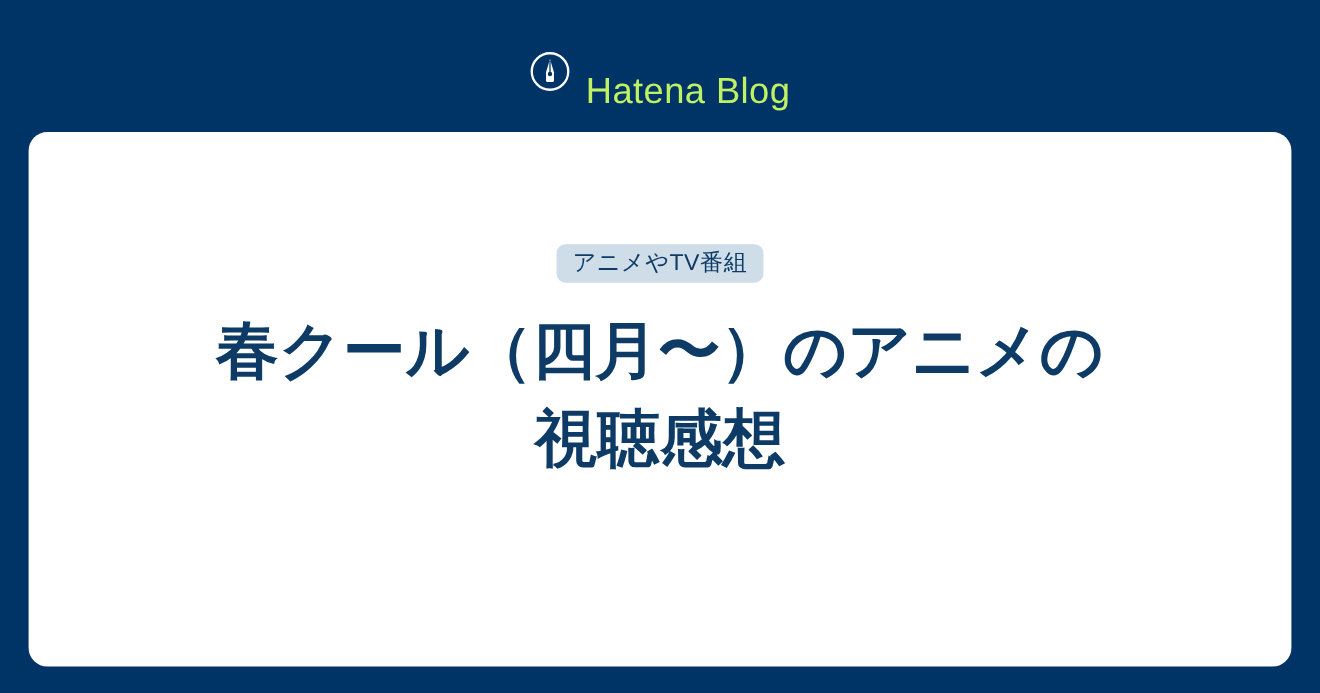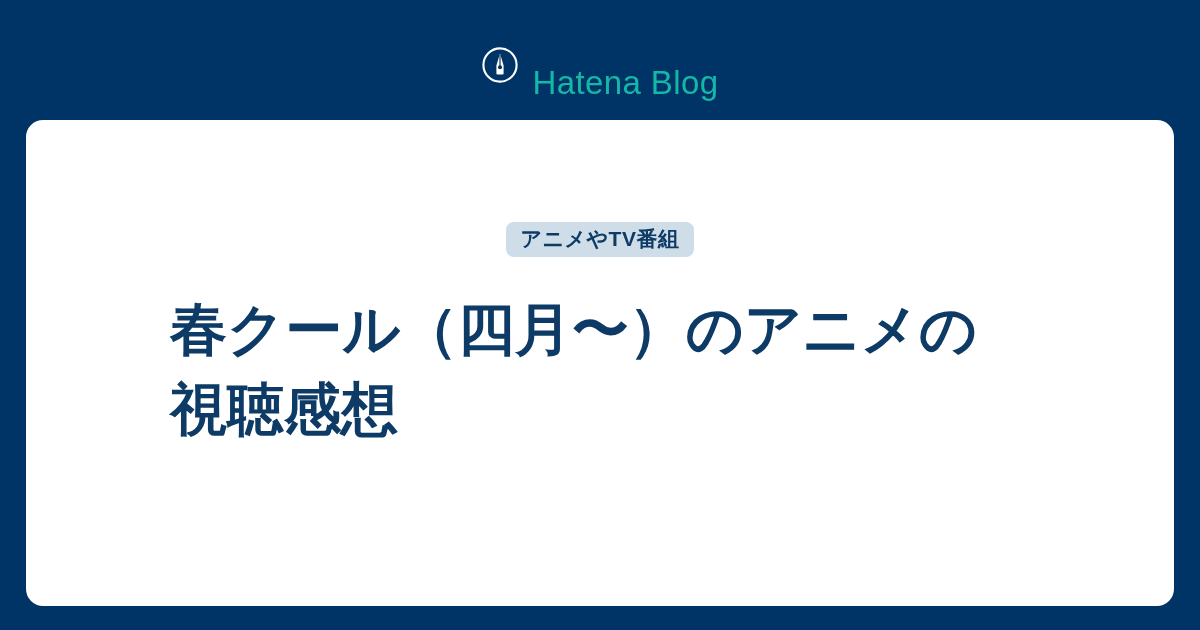--- a/index.html
+++ b/index.html
@@ -33,21 +33,21 @@
     justify-content: center;
     gap: 13px;
   }
   .brand-logo {
     width: 38px;
     height: 38px;
     flex: 0 0 38px;
     display: block;
   }
   .brand-name {
-    color: #14b8a6;
+    color: #bef264;
     font-size: 33px;
     font-weight: 300;
     letter-spacing: 0.4px;
     line-height: 1;
     white-space: nowrap;
     font-family: "Liberation Sans", "DejaVu Sans", sans-serif;
     margin-top: 34px;
   }
 
   
@@ -75,31 +75,32 @@
   }
   .badge {
     display: inline-flex;
     align-items: center;
     justify-content: center;
     background: #cfdde9;
     color: #0d3b66;
     border-radius: 8px;
     padding: 5px 15px 7px 15px;
     font-size: 21px;
-    font-weight: 700;
+    font-weight: 400;
     line-height: 1.1;
     letter-spacing: 0.5px;
     white-space: nowrap;
     font-family: "Liberation Sans", "DejaVu Sans", sans-serif;
   }
 
   
   .entry-title {
-    margin-top: 32px;
+    margin-top: 22px;
     width: 860px;
+    text-align: center;
     color: #0d3b66;
     font-size: 57px;
     font-weight: 700;
     line-height: 80px;
     letter-spacing: 0px;
     font-family: "Liberation Sans", "DejaVu Sans", sans-serif;
     word-break: break-word;
   }
 
   

